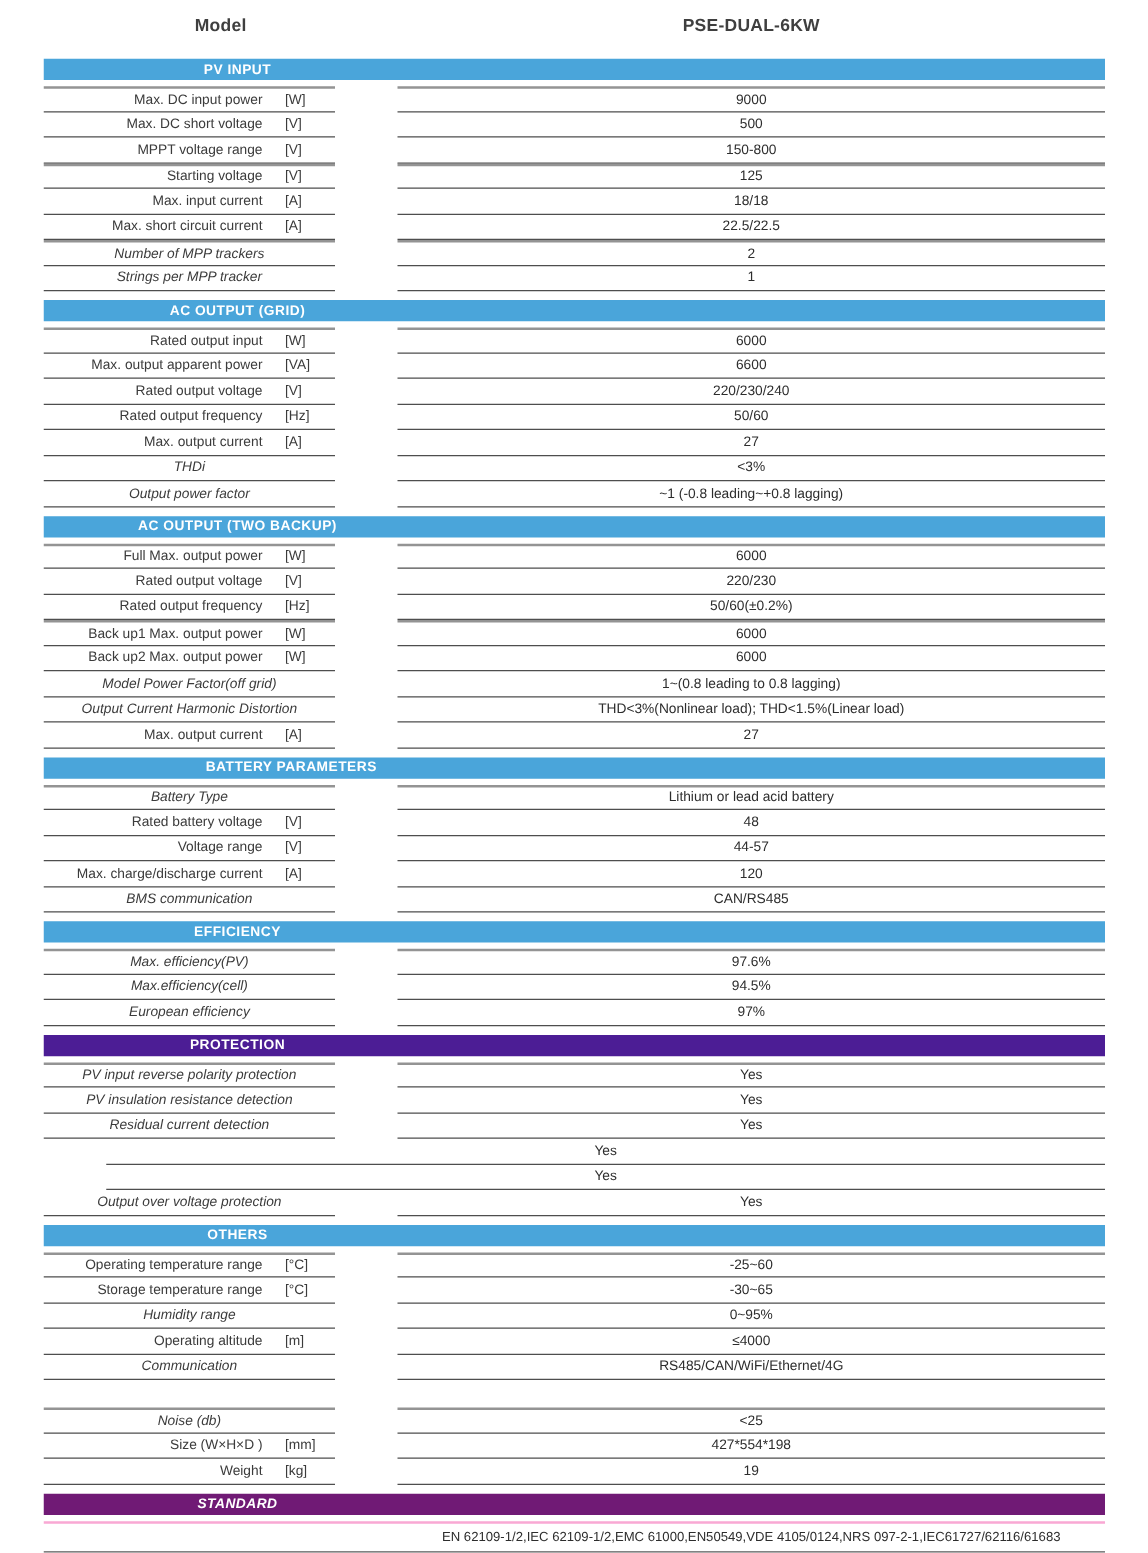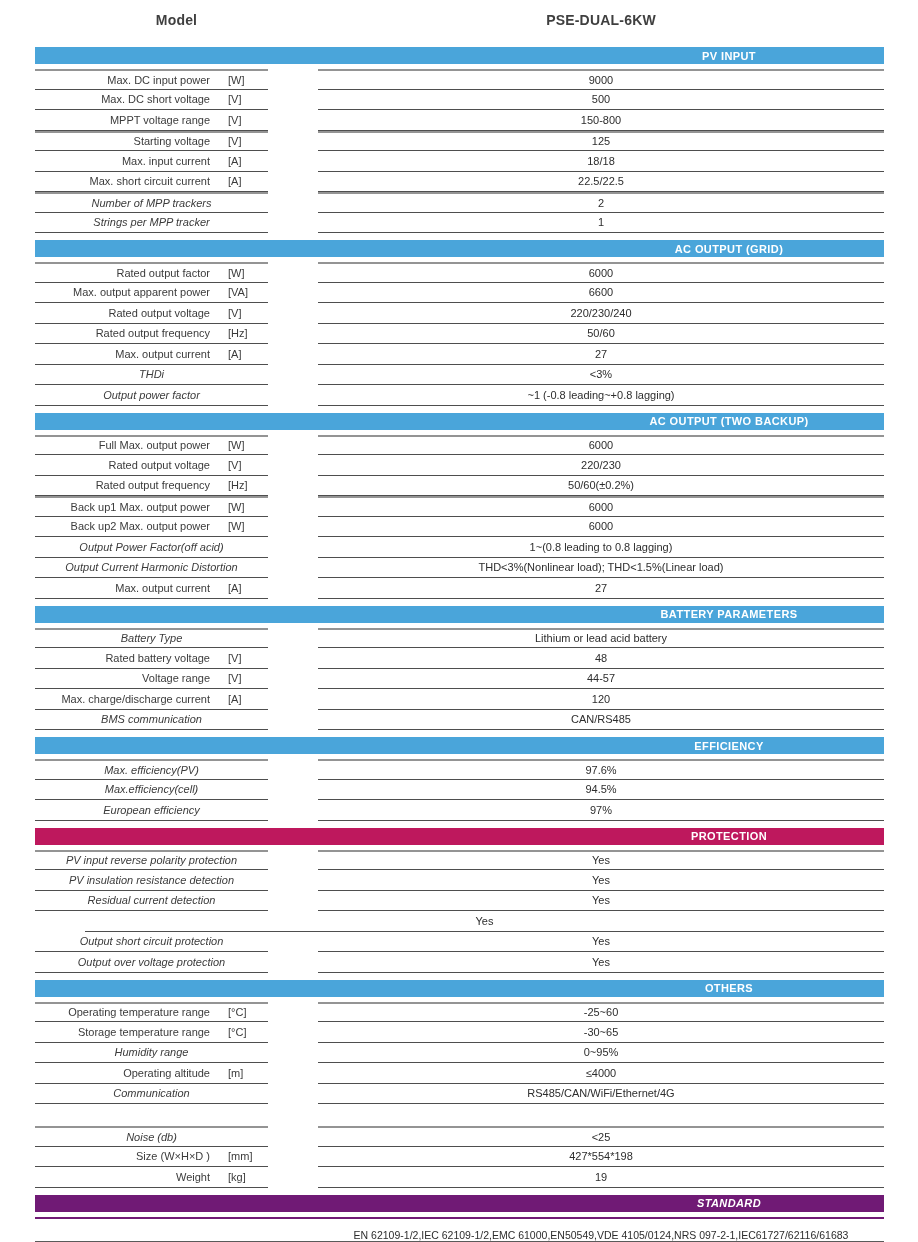--- a/index.html
+++ b/index.html
@@ -7,38 +7,38 @@
     width:918px;height:1242px;position:relative;overflow:hidden;
     font-family:"Liberation Sans","DejaVu Sans",sans-serif;
     -webkit-font-smoothing:antialiased;
   }
   .sheet{position:absolute;left:35px;top:0;width:849px;}
   
   .head{display:flex;height:40px;align-items:center;}
   .head-l{width:283px;text-align:center;font-weight:bold;font-size:14px;color:#3f3f3f;letter-spacing:.2px;}
   .head-r{flex:1;text-align:center;font-weight:bold;font-size:14px;color:#3f3f3f;letter-spacing:.2px;}
   
-  .bar{height:17px;margin:7px 0 5px 0;display:flex;align-items:center;justify-content:flex-end;}
+  .bar{height:17px;margin:7px 0 5px 0;display:flex;align-items:center;}
   .bar-title{width:310px;text-align:center;color:#ffffff;font-weight:bold;font-size:11px;letter-spacing:.4px;}
   
   .row{display:flex;height:20.5px;}
   .cl{width:233px;display:flex;align-items:center;box-sizing:border-box;border-bottom:1.6px solid #4e4e4e;}
   .lbl{flex:1;text-align:right;font-size:11px;color:#3b3b3b;white-space:nowrap;}
   .unit{width:58px;box-sizing:border-box;padding-left:18px;font-size:11px;color:#3b3b3b;white-space:nowrap;}
   .row.nounit .lbl{text-align:center;font-style:italic;}
   .gap{width:50px;}
   .cr{flex:1;display:flex;align-items:center;justify-content:center;box-sizing:border-box;
       border-bottom:1.6px solid #4e4e4e;font-size:11px;color:#2d2d2d;white-space:nowrap;}
   .row.first .cl,.row.first .cr,
   .row.group-start .cl,.row.group-start .cr{border-top:2px solid #949494;}
   .row.spacer{height:22px;}
   .row.spacer .cl,.row.spacer .cr{border-bottom:none;}
   
-  .std-row{display:flex;height:26px;align-items:flex-end;box-sizing:border-box;
-           border-top:2px solid #701a75;border-bottom:2px solid #5a5a5a;}
+  .std-row{display:flex;height:26px;align-items:center;box-sizing:border-box;
+           border-top:2px solid #f9a8d4;border-bottom:2px solid #5a5a5a;}
   .std-text{margin-left:283px;flex:1;text-align:center;font-size:10.5px;color:#2d2d2d;white-space:nowrap;}
 </style>
 </head>
 <body>
 
 <div class="sheet">
   <div class="head">
     <div class="head-l">Model</div>
     <div class="head-r">PSE-DUAL-6KW</div>
   </div>
@@ -122,21 +122,21 @@
 </div>
   </div>
 
   <div class="section">
     <div class="bar" style="background: rgb(74, 165, 218);">
       <div class="bar-title" style="color: rgb(255, 255, 255);">AC OUTPUT (GRID)</div>
     </div>
     <div class="rows">
   <div class="row first">
     <div class="cl">
-      <span class="lbl">Rated output factor</span>
+      <span class="lbl">Rated output input</span>
       <span class="unit">[W]</span>
     </div>
     <div class="gap"></div>
     <div class="cr">6000</div>
   </div>
 
   <div class="row">
     <div class="cl">
       <span class="lbl">Max. output apparent power</span>
       <span class="unit">[VA]</span>
@@ -187,21 +187,21 @@
 
     </div>
     <div class="gap"></div>
     <div class="cr">~1 (-0.8 leading~+0.8 lagging)</div>
   </div>
 </div>
   </div>
 
   <div class="section">
     <div class="bar" style="background: rgb(74, 165, 218);">
-      <div class="bar-title" style="color: rgb(255, 255, 255); padding-left: 24px;">AC OUTPUT (TWO BACKUP)</div>
+      <div class="bar-title" style="color: rgb(255, 255, 255);">AC OUTPUT (TWO BACKUP)</div>
     </div>
     <div class="rows">
   <div class="row first">
     <div class="cl">
       <span class="lbl">Full Max. output power</span>
       <span class="unit">[W]</span>
     </div>
     <div class="gap"></div>
     <div class="cr">6000</div>
   </div>
@@ -237,21 +237,21 @@
     <div class="cl">
       <span class="lbl">Back up2 Max. output power</span>
       <span class="unit">[W]</span>
     </div>
     <div class="gap"></div>
     <div class="cr">6000</div>
   </div>
 
   <div class="row nounit">
     <div class="cl">
-      <span class="lbl">Output Power Factor(off acid)</span>
+      <span class="lbl">Model Power Factor(off grid)</span>
 
     </div>
     <div class="gap"></div>
     <div class="cr">1~(0.8 leading to 0.8 lagging)</div>
   </div>
 
   <div class="row nounit">
     <div class="cl">
       <span class="lbl">Output Current Harmonic Distortion</span>
 
@@ -351,21 +351,21 @@
       <span class="lbl">European efficiency</span>
 
     </div>
     <div class="gap"></div>
     <div class="cr">97%</div>
   </div>
 </div>
   </div>
 
   <div class="section">
-    <div class="bar" style="background: #be185d;">
+    <div class="bar" style="background: #4c1d95;">
       <div class="bar-title" style="color: rgb(255, 255, 255);">PROTECTION</div>
     </div>
     <div class="rows">
   <div class="row first nounit">
     <div class="cl">
       <span class="lbl">PV input reverse polarity protection</span>
 
     </div>
     <div class="gap"></div>
     <div class="cr">Yes</div>
@@ -388,24 +388,20 @@
     <div class="gap"></div>
     <div class="cr">Yes</div>
   </div>
 
   <div class="row nounit">
     <div class="gap"></div>
     <div class="cr">Yes</div>
   </div>
 
   <div class="row nounit">
-    <div class="cl">
-      <span class="lbl">Output short circuit protection</span>
-
-    </div>
     <div class="gap"></div>
     <div class="cr">Yes</div>
   </div>
 
   <div class="row nounit">
     <div class="cl">
       <span class="lbl">Output over voltage protection</span>
 
     </div>
     <div class="gap"></div>

